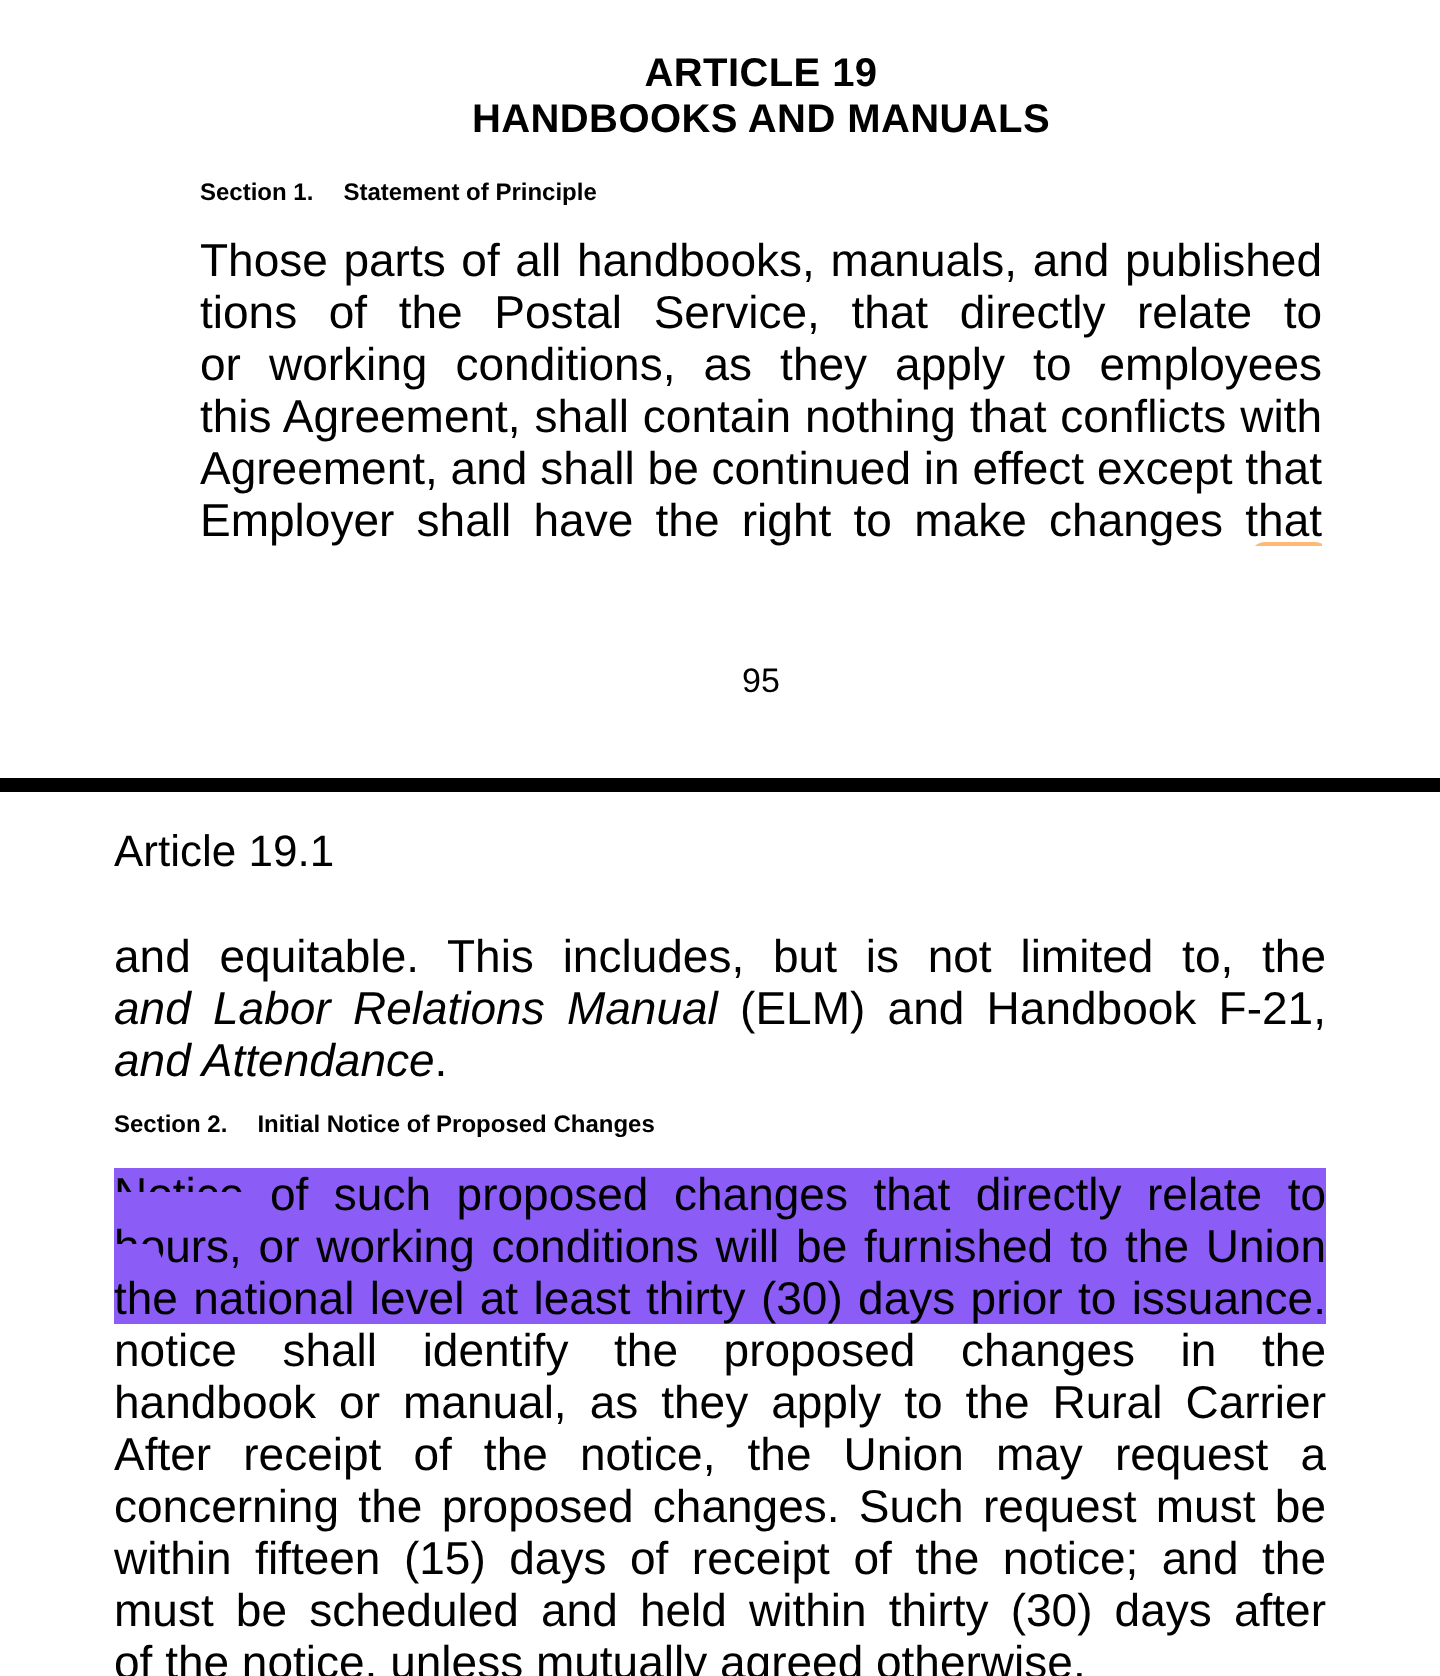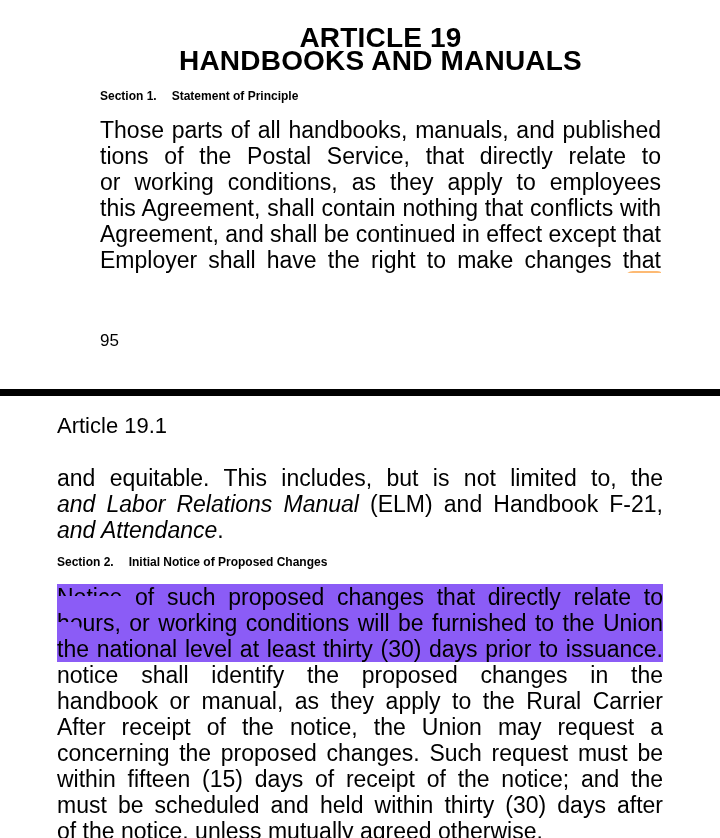--- a/index.html
+++ b/index.html
@@ -14,21 +14,21 @@
     -webkit-font-smoothing: antialiased;
   }
 
   .abs { position: absolute; }
 
   
   .title-block {
     top: 26px; left: 100px; width: 561px;
     text-align: center;
     font-weight: bold;
-    font-size: 28px;
+    font-size: 20px;
     line-height: 23px;
     letter-spacing: 0.2px;
   }
 
   .section-heading {
     font-weight: bold;
     font-size: 12px;
     line-height: 22px;
   }
   .heading1 { top: 85px; left: 100px; width: 561px; }
@@ -66,20 +66,21 @@
   }
   .seg-green {
     background: #8b5cf6;
     border-radius: 9px;
     padding: 14px 5px;
     margin: 0 -5px;
   }
 
   .pagenum {
     top: 331px; left: 100px; width: 561px;
+    text-align: center;
     font-size: 17px;
     line-height: 20px;
   }
 
   
   .divider {
     top: 389px; left: 0; width: 720px; height: 7px;
     background: #000000;
   }
 

